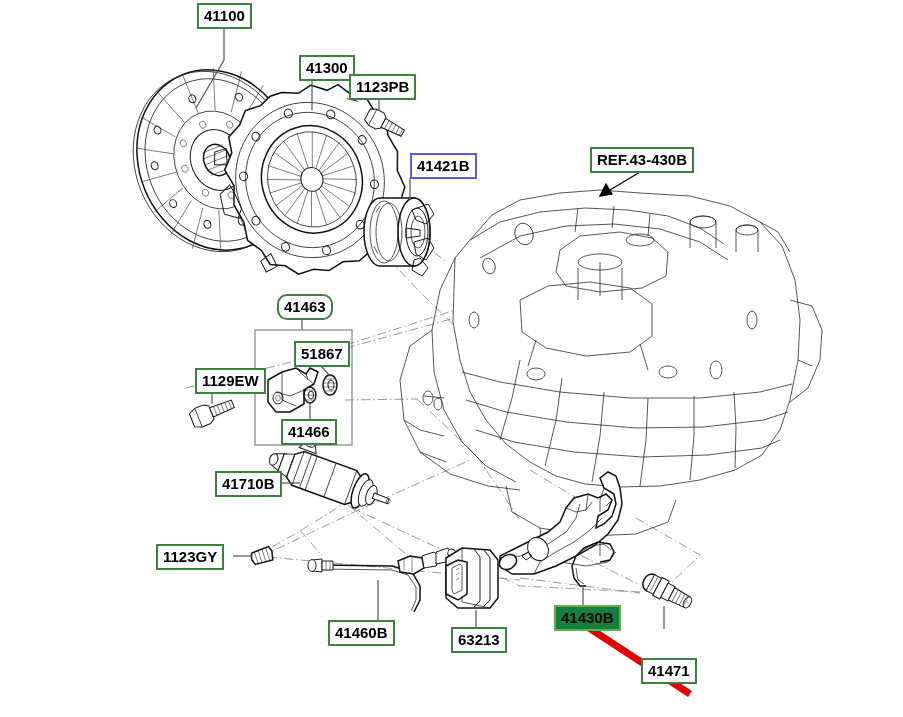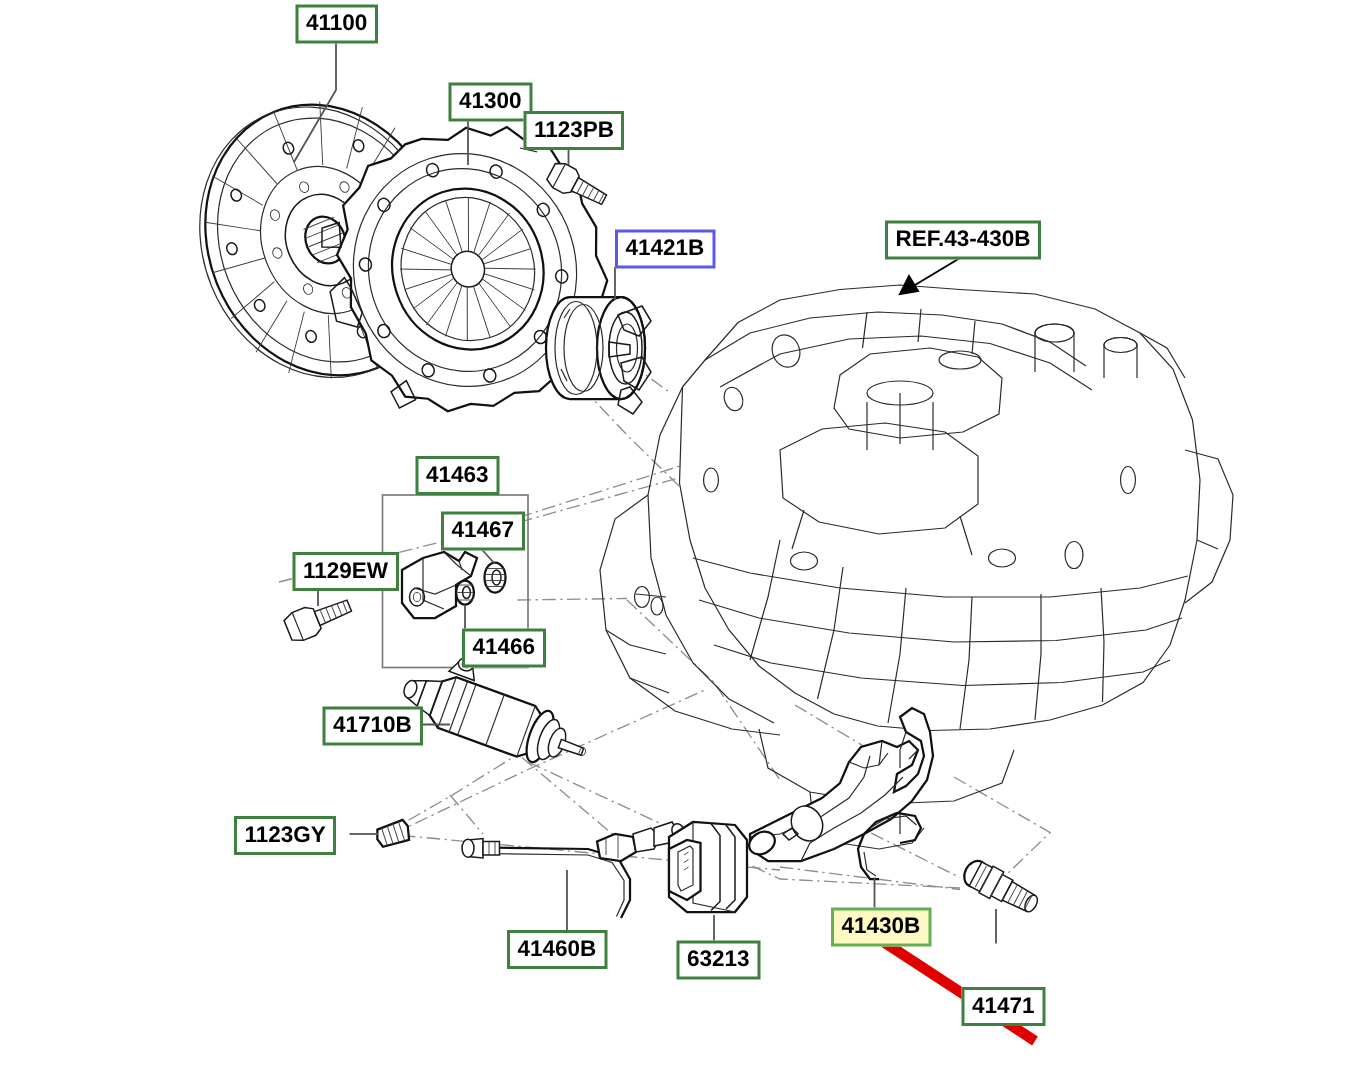--- a/index.html
+++ b/index.html
@@ -4,21 +4,21 @@
 <style>
   html,body{margin:0;padding:0;background:#fff;}
   body{width:903px;height:717px;position:relative;overflow:hidden;
        font-family:"Liberation Sans",sans-serif;}
   #stage{position:absolute;left:0;top:0;width:768px;height:717px;}
   svg.layer{position:absolute;left:0;top:0;width:903px;height:717px;overflow:visible;}
   .lbl{position:absolute;box-sizing:border-box;border:2px solid #3f7f3f;background:#fff;
        color:#000;font-size:15px;font-weight:bold;line-height:1;
        padding:3px 5px 4px 5px;white-space:nowrap;letter-spacing:0px;}
   .lbl.blue{border-color:#5a5ae6;margin-left:34px;}
-  .lbl.hl{background:#fef9c3;border-color:#63b155;color:#000;}
+  .lbl.hl{background:#15803d;border-color:#63b155;color:#000;}
   .part{stroke:#1a1a1a;fill:none;stroke-width:1;}
   .partL{stroke:#111;fill:none;stroke-width:1.5;}
   .thin{stroke:#2b2b2b;fill:none;stroke-width:0.8;}
   .hair{stroke:#3a3a3a;fill:none;stroke-width:0.6;}
   .fillw{fill:#ffffff;}
   .leader{stroke:#555;stroke-width:1.2;fill:none;}
   .dashdot{stroke:#8d8d8d;stroke-width:0.9;fill:none;stroke-dasharray:9 3 1.5 3;}
   .groupbox{stroke:#777;stroke-width:1.1;fill:none;}
   .refarrow{stroke:#000;stroke-width:1.3;fill:none;}
   .redarrow{stroke:#e00000;stroke-width:7;fill:none;stroke-linecap:butt;}
@@ -448,24 +448,24 @@
       <path class="redarrow" d="M690,694 L580,622"></path>
       <path d="M556,606 L590,612 L578,630 Z" fill="#e00000"></path>
     </g>
   </svg>
 
   <div class="lbl" style="left:197px;top:3px;">41100</div>
   <div class="lbl" style="left:288px;top:55px;margin-left:11px;">41300</div>
   <div class="lbl" style="left:349px;top:74px;">1123PB</div>
   <div class="lbl blue" style="left:376px;top:153px;">41421B</div>
   <div class="lbl" style="left:590px;top:147px;">REF.43-430B</div>
-  <div class="lbl" style="left:277px;top:304px;">41463</div>
-  <div class="lbl" style="left:294px;top:341px;">41467</div>
-  <div class="lbl" style="left:281px;top:419px;margin-left:27px;">41466</div>
+  <div class="lbl" style="left:277px;top:294px;border-radius:10px;">41463</div>
+  <div class="lbl" style="left:294px;top:341px;">51867</div>
+  <div class="lbl" style="left:281px;top:419px;">41466</div>
   <div class="lbl" style="left:175px;top:368px;margin-left:20px;">1129EW</div>
   <div class="lbl" style="left:215px;top:471px;">41710B</div>
   <div class="lbl" style="left:156px;top:544px;">1123GY</div>
-  <div class="lbl" style="left:338px;top:620px;">41460B</div>
+  <div class="lbl" style="left:328px;top:620px;">41460B</div>
   <div class="lbl" style="left:451px;top:627px;">63213</div>
   <div class="lbl hl" style="left:554px;top:605px;">41430B</div>
   <div class="lbl" style="left:641px;top:626px;margin-top:32px;">41471</div>
 
 </div>
 
 </body></html>

